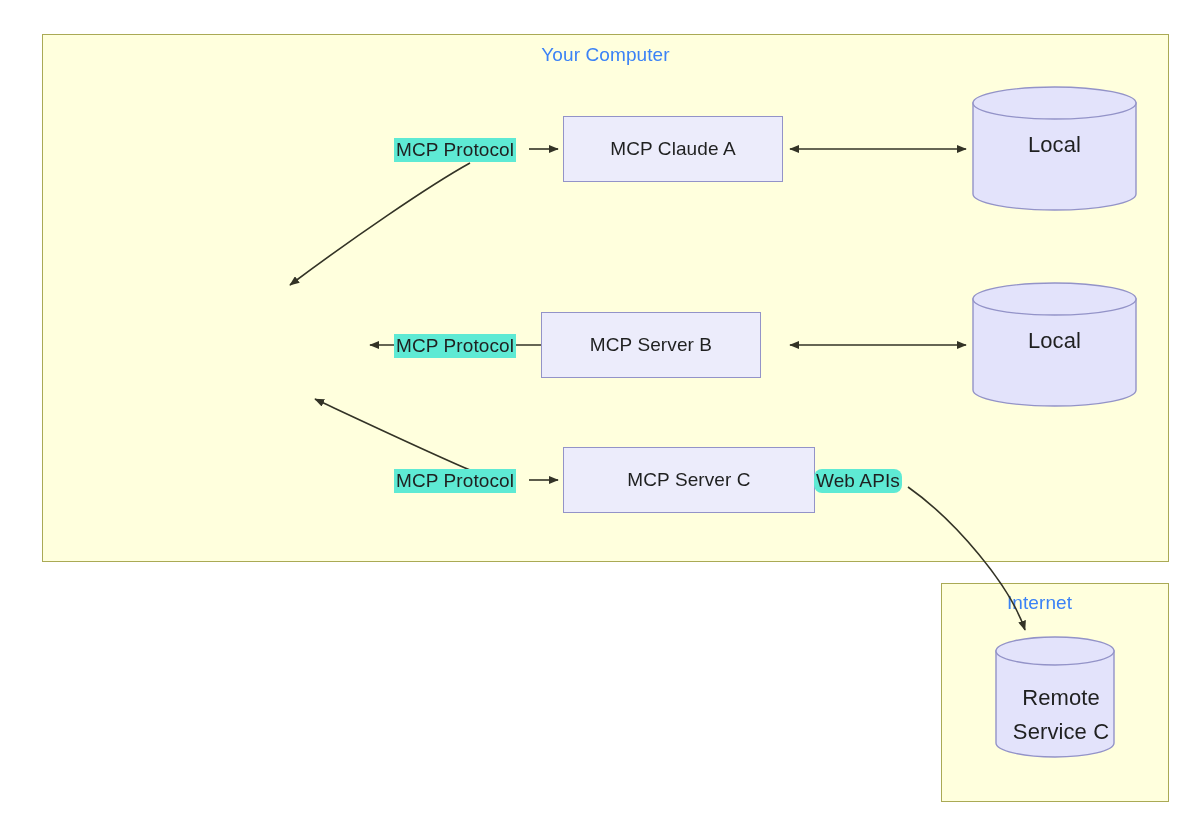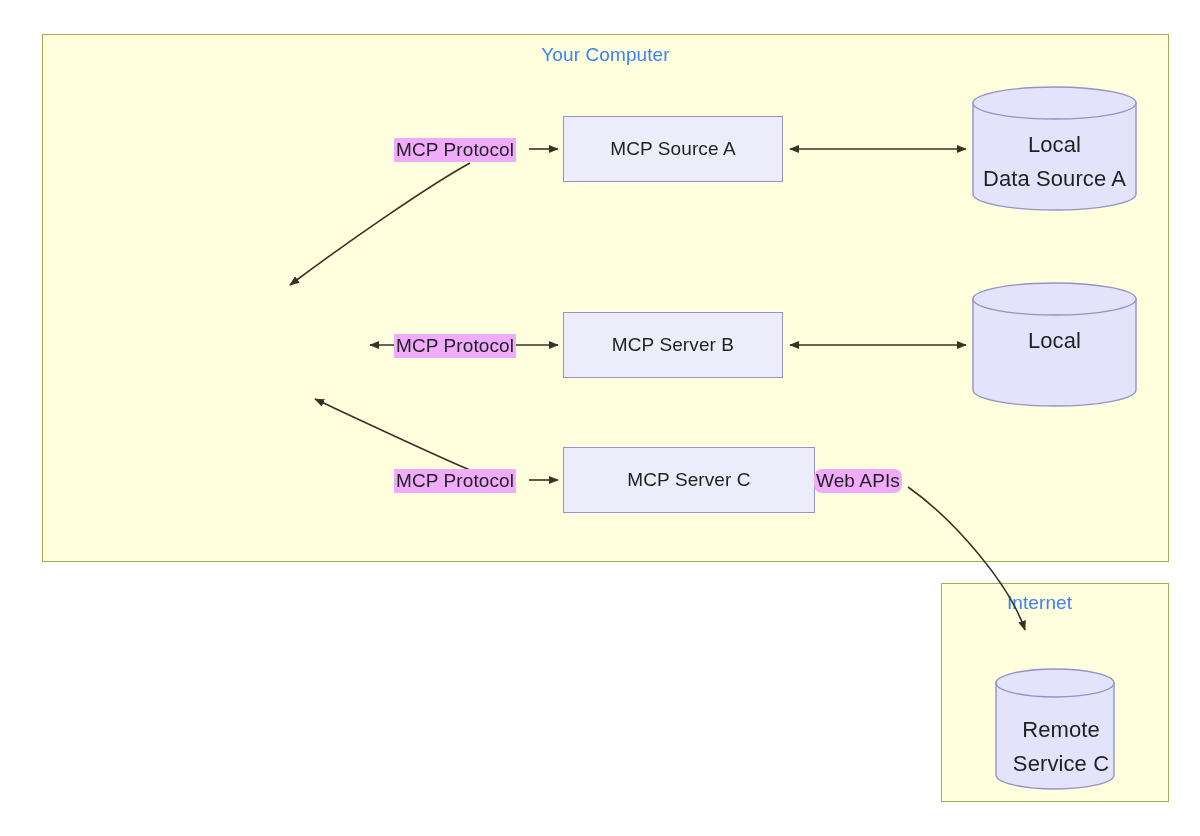--- a/index.html
+++ b/index.html
@@ -63,21 +63,21 @@
     width: 100%;
     text-align: center;
     font-size: 22px;
     color: #1f2020;
     line-height: 1.55;
     pointer-events: none;
     letter-spacing: 0.1px;
   }
   .edge-label {
     position: absolute;
-    background: #f0abfc;
+    background: #5eead4;
     font-size: 19px;
     color: #1f2020;
     white-space: nowrap;
     padding: 1px 2px;
     letter-spacing: 0.1px;
   }
 </style>
 </head>
 <body>
 
@@ -133,53 +133,52 @@
       <path d="M815,480 L790,480" stroke="#333326" stroke-width="1.6" fill="none" marker-end="url(#ah)"></path>
     </g>
 
     <g>
       <path d="M908,487 C955,520 1010,585 1025,630" stroke="#333326" stroke-width="1.6" fill="none" marker-end="url(#ah)"></path>
     </g>
   </svg>
 
 
   <div class="node-box" style="left:563px; top:116px; width:220px; height:66px;">
-    <div class="lines">MCP Source A</div>
+    <div class="lines">MCP Claude A</div>
   </div>
 
-  <div class="node-box" style="left:563px; top:312px; width:220px; height:66px;">
+  <div class="node-box" style="left:541px; top:312px; width:220px; height:66px;">
     <div class="lines">MCP Server B</div>
   </div>
 
   <div class="node-box" style="left:563px; top:447px; width:252px; height:66px;">
     <div class="lines">MCP Server C</div>
   </div>
 
   <div class="cyl" style="left:972px; top:86px; width:165px; height:125px;">
     <svg width="165" height="125" viewBox="0 0 165 125" xmlns="http://www.w3.org/2000/svg">
       <path d="M1,17 L1,108 A81.5,16 0 0 0 164,108 L164,17 Z" fill="#e3e3fb" stroke="#9393c8" stroke-width="1.4"></path>
       <ellipse cx="82.5" cy="17" rx="81.5" ry="16" fill="#e3e3fb" stroke="#9393c8" stroke-width="1.4"></ellipse>
     </svg>
     <div class="cyl-label" style="top:42px;">
       <div>Local</div>
-      <div>Data Source A</div>
     </div>
   </div>
 
   <div class="cyl" style="left:972px; top:282px; width:165px; height:125px;">
     <svg width="165" height="125" viewBox="0 0 165 125" xmlns="http://www.w3.org/2000/svg">
       <path d="M1,17 L1,108 A81.5,16 0 0 0 164,108 L164,17 Z" fill="#e3e3fb" stroke="#9393c8" stroke-width="1.4"></path>
       <ellipse cx="82.5" cy="17" rx="81.5" ry="16" fill="#e3e3fb" stroke="#9393c8" stroke-width="1.4"></ellipse>
     </svg>
     <div class="cyl-label" style="top:42px;">
       <div>Local</div>
     </div>
   </div>
 
-  <div class="cyl" style="left:995px; top:668px; width:132px; height:122px;">
+  <div class="cyl" style="left:995px; top:636px; width:132px; height:122px;">
     <svg width="120" height="122" viewBox="0 0 120 122" xmlns="http://www.w3.org/2000/svg">
       <path d="M1,15 L1,107 A59,14 0 0 0 119,107 L119,15 Z" fill="#e3e3fb" stroke="#9393c8" stroke-width="1.4"></path>
       <ellipse cx="60" cy="15" rx="59" ry="14" fill="#e3e3fb" stroke="#9393c8" stroke-width="1.4"></ellipse>
     </svg>
     <div class="cyl-label" style="top:45px;">
       <div>Remote</div>
       <div>Service C</div>
     </div>
   </div>
 

